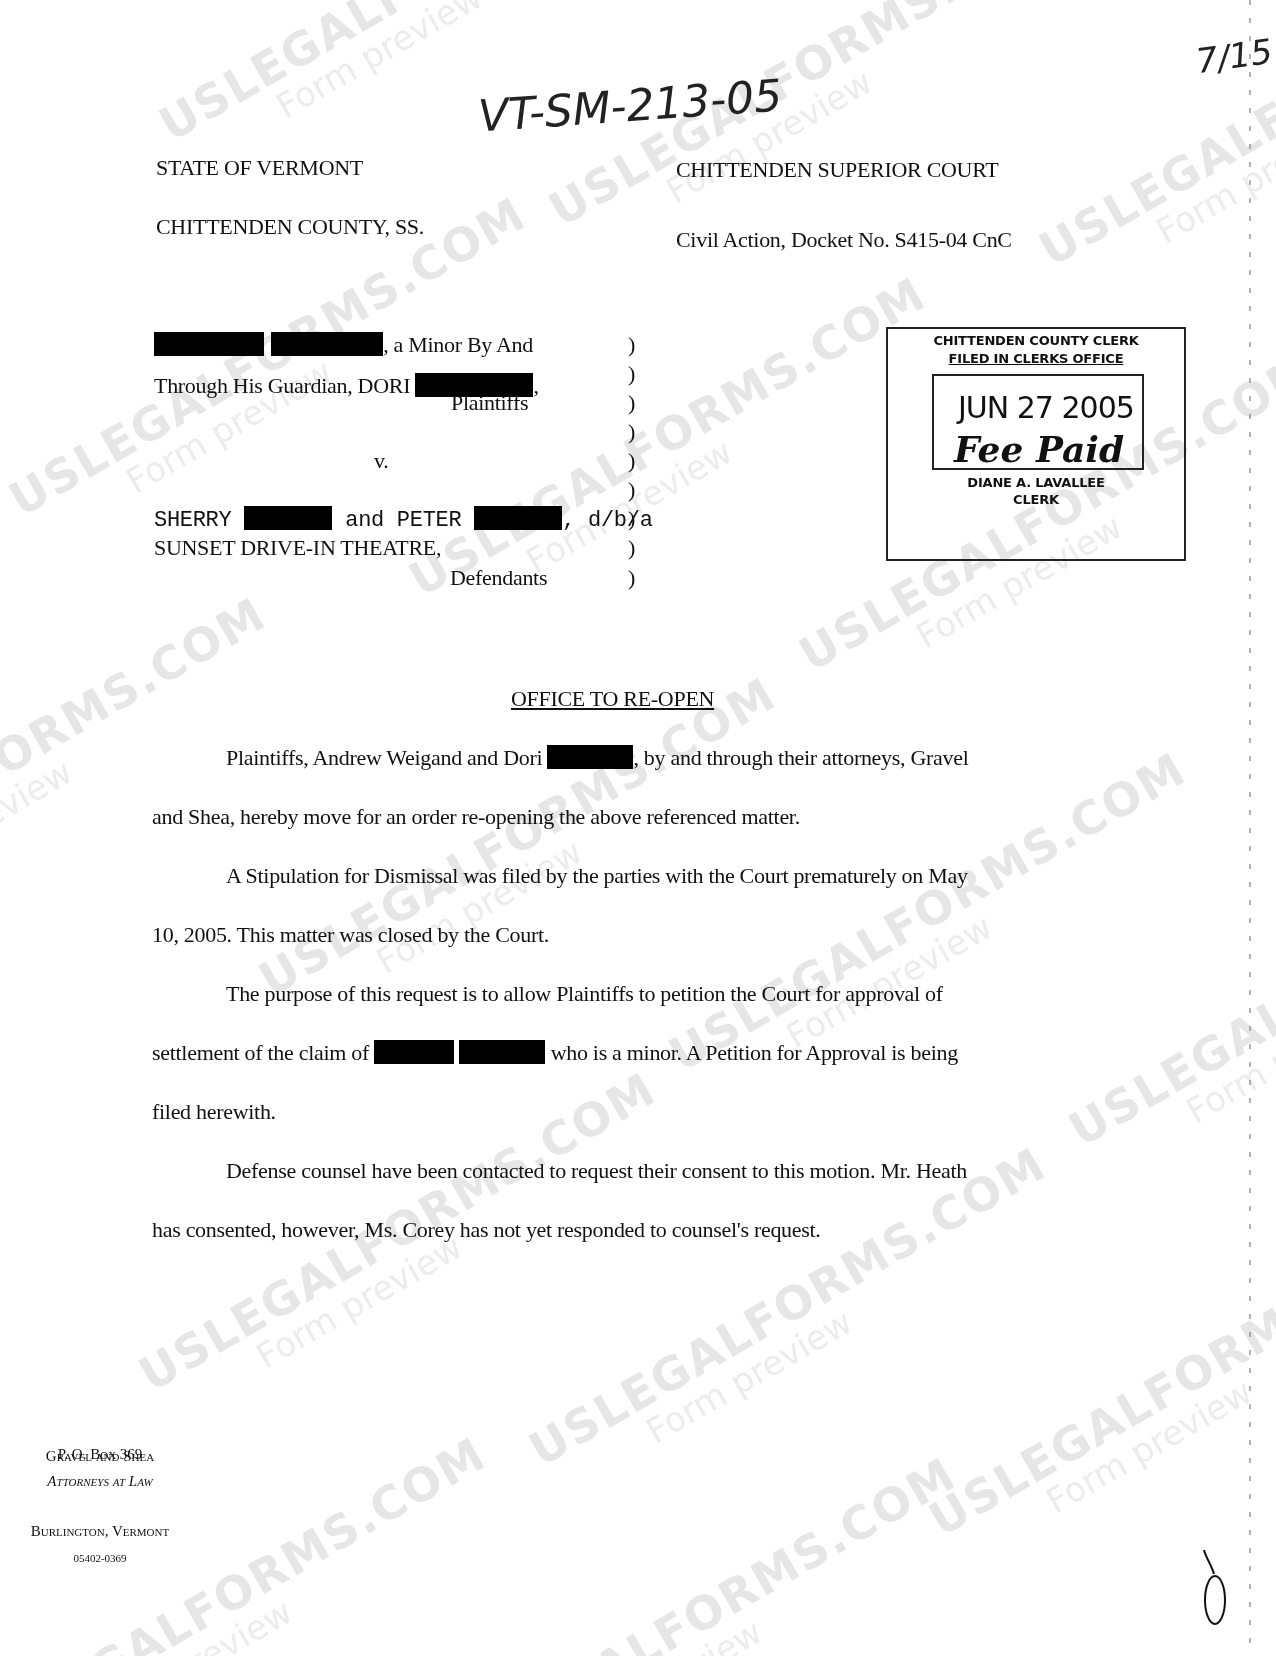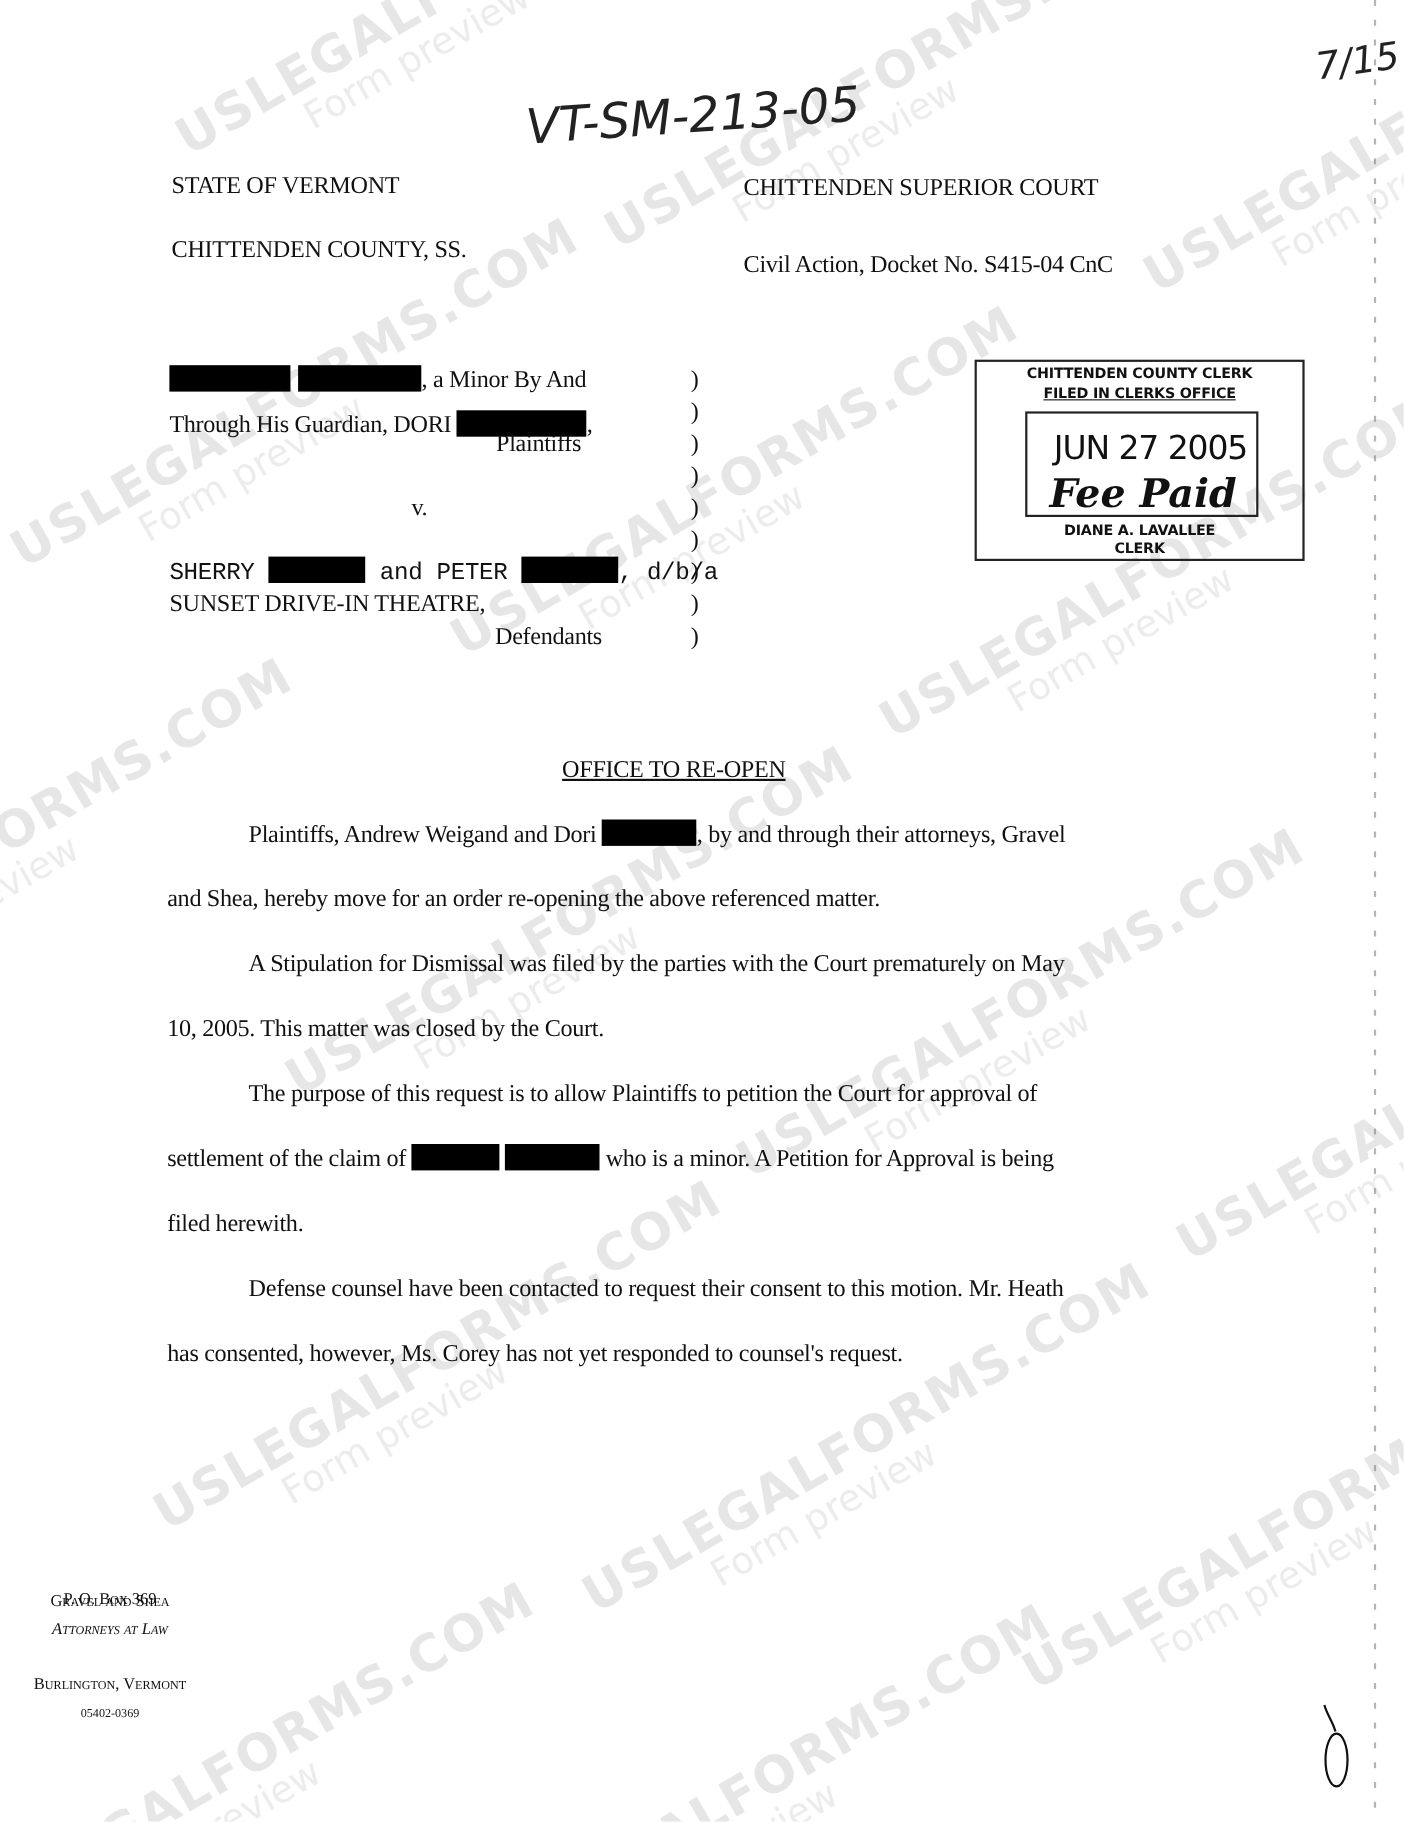--- a/index.html
+++ b/index.html
@@ -7,21 +7,21 @@
          font-family: "Liberation Serif", "DejaVu Serif", serif; color: #111; }
   .abs { position: absolute; white-space: nowrap; }
   .t { font-size: 22px; letter-spacing: -0.3px; }
   .redact { display: inline-block; background: #000; height: 24px; vertical-align: -4px; }
   .hand { font-family: "DejaVu Sans", sans-serif; font-weight: 300; font-style: italic; color: #222; }
 
   .wm { position: absolute; transform: rotate(-30deg); transform-origin: left top; pointer-events: none; }
   .wm .big { display: block; font-family: "DejaVu Sans", sans-serif; font-weight: bold; font-size: 46px; color: #e6e6e6; letter-spacing: 2px; }
   .wm .small { display: block; font-family: "DejaVu Sans", sans-serif; font-size: 34px; color: #ececec; margin-left: 110px; margin-top: -6px; }
 
-  .stamp { position: absolute; left: 886px; top: 327px; width: 300px; height: 183px;
+  .stamp { position: absolute; left: 886px; top: 327px; width: 300px; height: 234px;
            border: 2px solid #222; box-sizing: border-box; }
   .stamp-h { position: absolute; left: 0; width: 100%; text-align: center; font-family: "DejaVu Sans", sans-serif;
              font-weight: bold; font-size: 13px; letter-spacing: -0.2px; }
   .stamp-inner { position: absolute; left: 44px; top: 45px; width: 212px; height: 96px; border: 2px solid #222; box-sizing: border-box; }
   .stamp-date { position: absolute; left: 24px; top: 14px; font-family: "DejaVu Sans", sans-serif; font-size: 30px; letter-spacing: -1px; }
   .stamp-fee { position: absolute; left: 20px; top: 52px; font-family: "DejaVu Serif", serif; font-style: italic; font-size: 36px; font-weight: bold; }
 
   .paren { position: absolute; left: 628px; font-size: 22px; }
   .firm { position: absolute; left: 0; width: 200px; text-align: center; font-variant: small-caps; font-size: 15px; }
   .edge-dots { position: absolute; left: 1249px; top: 0; width: 2px; height: 1656px;

